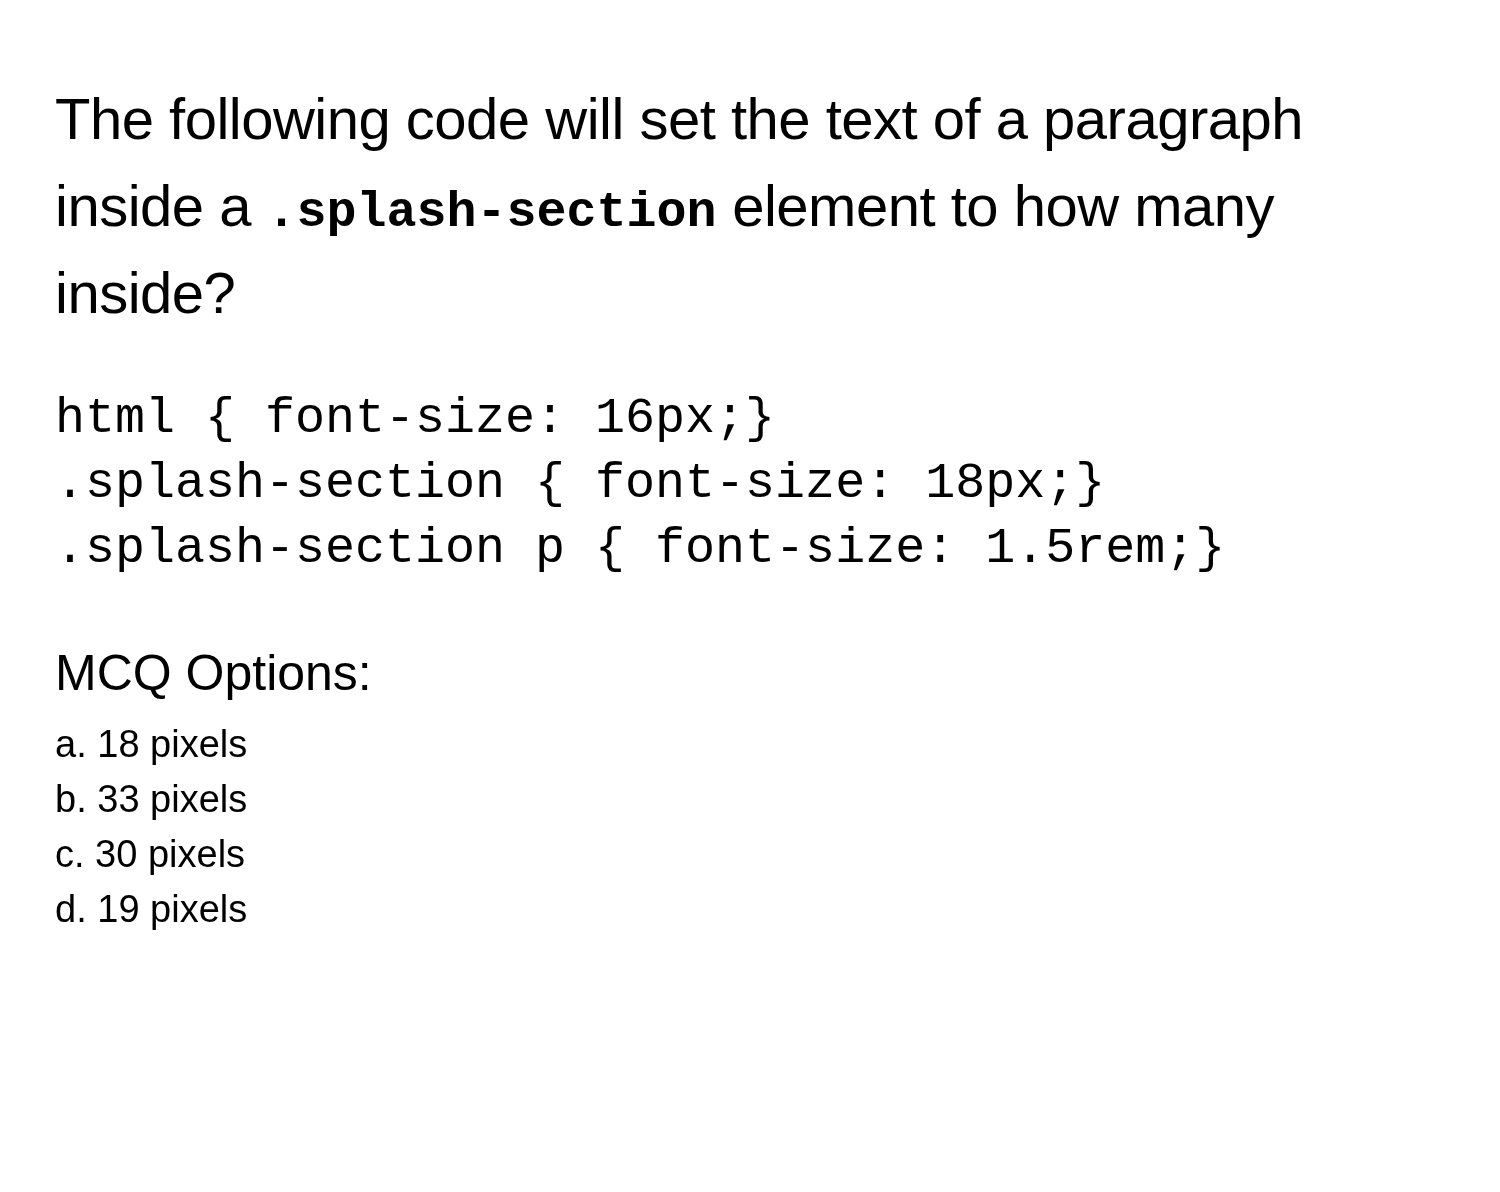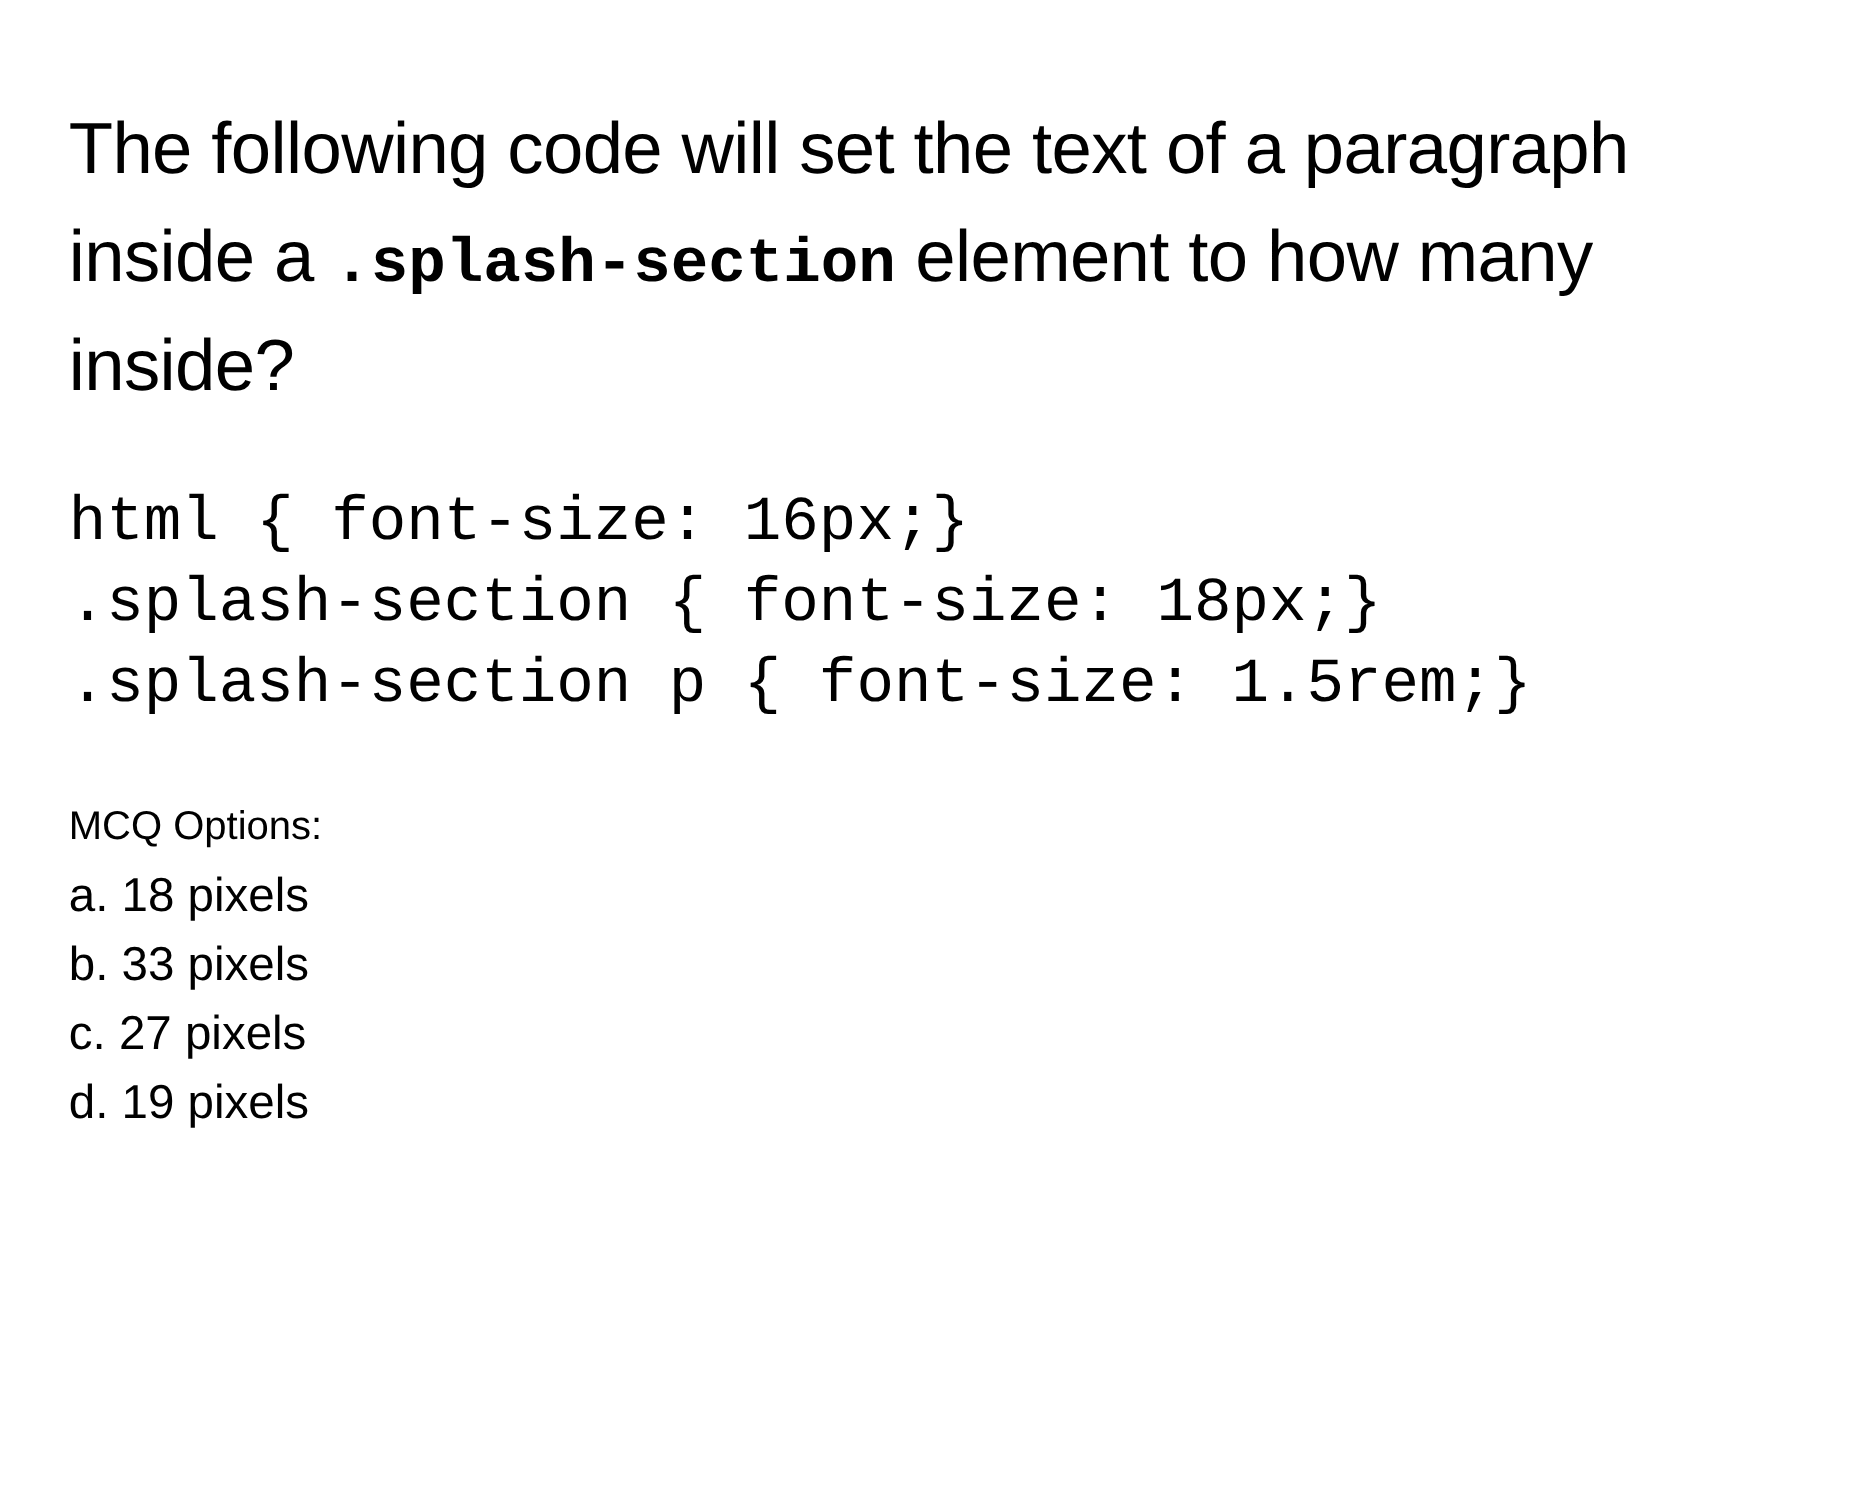--- a/index.html
+++ b/index.html
@@ -32,21 +32,21 @@
       margin-top: 0;
       margin-bottom: 55px;
     }
     .code-line {
       font-family: "Courier New", Courier, monospace;
       font-size: 50px;
       line-height: 1.3;
       white-space: pre;
     }
     .options-header {
-      font-size: 32px;
+      font-size: 50px;
       line-height: 1.5;
       margin-bottom: 6px;
     }
     .option-line {
       font-size: 38px;
       line-height: 1.45;
     }
   </style>
 </head>
 <body>
@@ -58,14 +58,14 @@
 <div class="code-block">
   <div class="code-line">html { font-size: 16px;}</div>
   <div class="code-line">.splash-section { font-size: 18px;}</div>
   <div class="code-line">.splash-section p { font-size: 1.5rem;}</div>
 </div>
 
 <div class="options-header">MCQ Options:</div>
 
 <div class="option-line">a. 18 pixels</div>
 <div class="option-line">b. 33 pixels</div>
-<div class="option-line">c. 27 pixels</div>
+<div class="option-line">c. 30 pixels</div>
 <div class="option-line">d. 19 pixels</div>
 
 </body></html>

